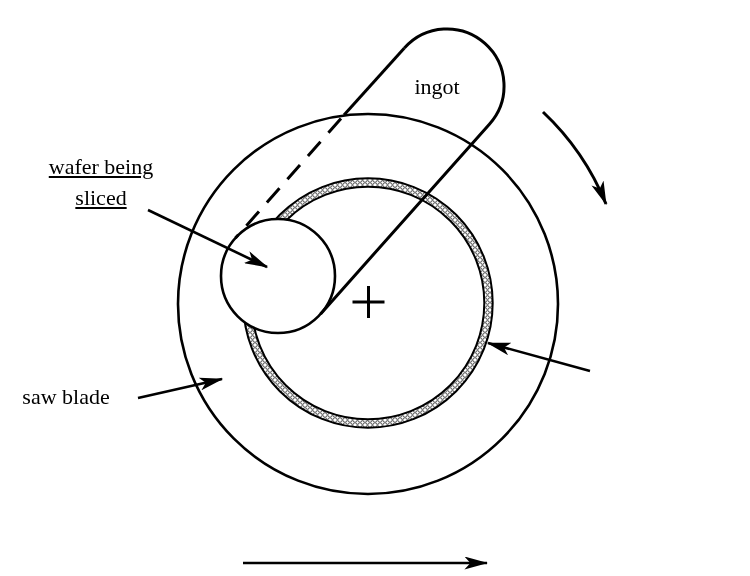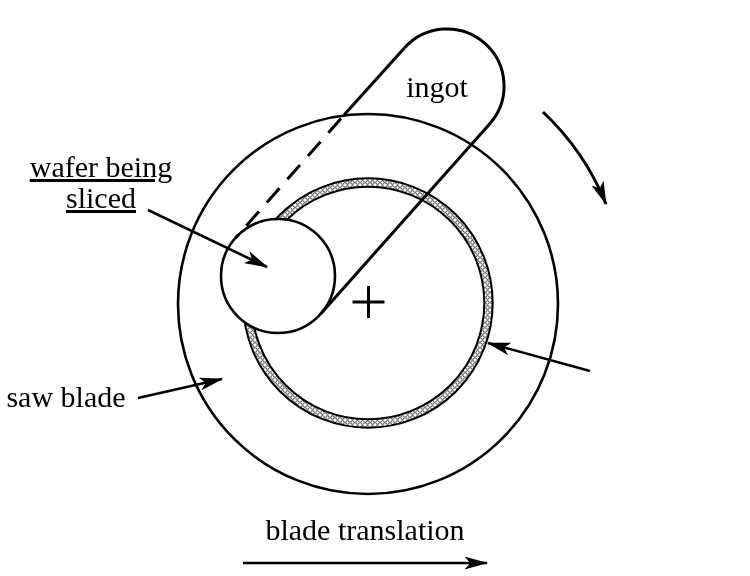--- a/index.html
+++ b/index.html
@@ -6,21 +6,21 @@
   .stage{
     position:relative;width:750px;height:576px;overflow:hidden;
     background:var(--bg,#ffffff);
     font-family:"Liberation Serif","DejaVu Serif",serif;
     color:var(--ink,#000);
   }
   .stage svg{position:absolute;left:0;top:0;}
   .ln{fill:none;stroke:var(--ink,#000);}
   .lbl{
     position:absolute;transform:translate(-50%,-50%);
-    font-size:30px;line-height:31px;text-align:center;white-space:nowrap;
+    font-size:22px;line-height:31px;text-align:center;white-space:nowrap;
   }
   .lbl span{display:block;}
 </style>
 </head>
 <body>
 
 <div class="stage">
 
   <svg width="750" height="576" viewBox="0 0 750 576">
     <defs>
@@ -61,15 +61,14 @@
   <div class="lbl" style="left:437px;top:86px;">ingot</div>
 
   <div class="lbl" style="left:101px;top:182px;text-decoration:underline;">
     <span>wafer being</span>
     <span>sliced</span>
   </div>
 
   <div class="lbl" style="left:66px;top:396px;">saw blade</div>
 
 
-  <div class="lbl" style="left:365px;top:529px;">blade translation</div>
 
 </div>
 
 </body></html>

